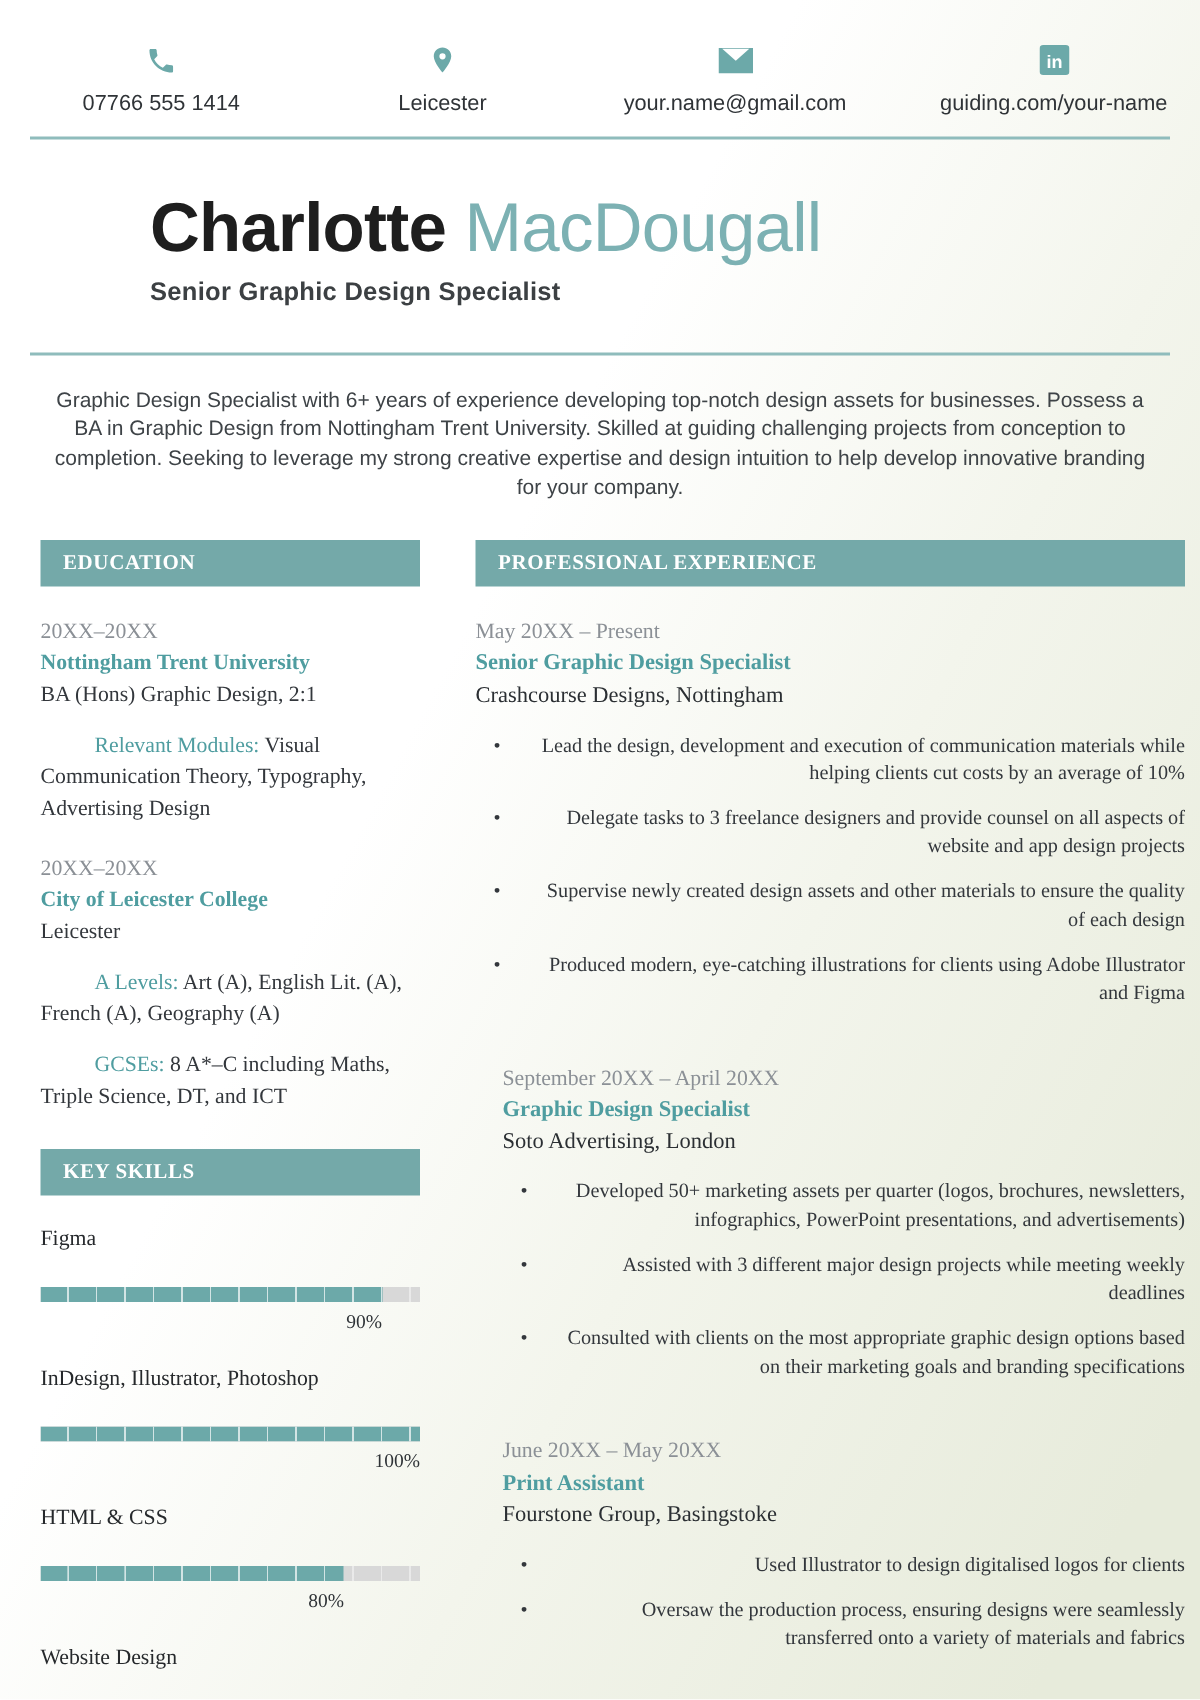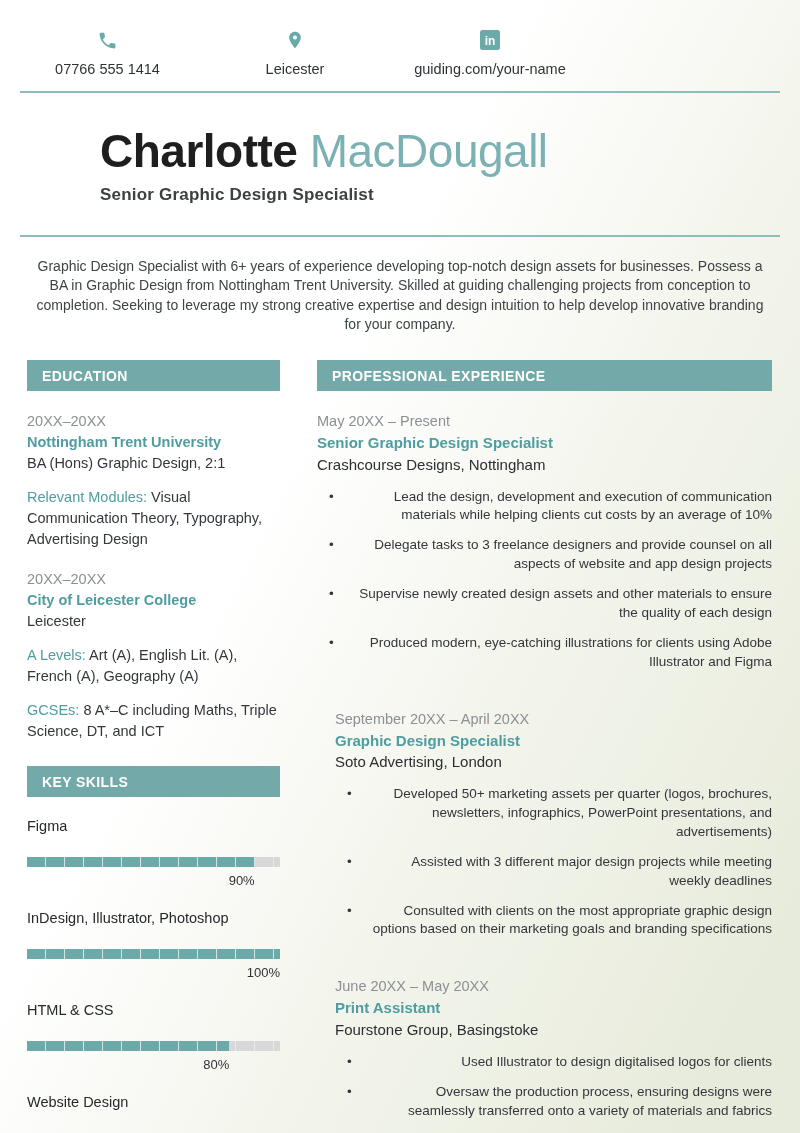--- a/index.html
+++ b/index.html
@@ -27,35 +27,35 @@
   
   .name-block { padding:34px 12px 0 100px; }
   .name { font-size:46px; letter-spacing:-0.5px; line-height:1.05; }
   .name .first { font-weight:800; color:#1e1e1e; }
   .name .last { font-weight:400; color:#7cb1b3; }
   .job-title { margin-top:10px; font-size:17px; font-weight:700; color:#3c4043; letter-spacing:0.2px; }
   .divider.under-name { margin-top:30px; }
   
   .summary { margin:20px auto 0; width:730px; text-align:center; font-size:14px; line-height:1.37; color:#3e4347; }
   
-  .columns { display:flex; margin-top:26px; padding:0 28px 0 27px; }
+  .columns { display:flex; margin-top:26px; padding:0 10px 0 27px;font-family:Liberation Serif, serif; }
   .col-left { width:253px; flex:0 0 253px; }
   .col-right { flex:1; margin-left:37px; }
   .section-header {
     background:#74a9a9; color:#ffffff;
     font-size:14px; font-weight:700; letter-spacing:0.4px;
     padding:8px 15px 7px;
   }
   
   .edu-entry { margin-top:20px; font-size:14.5px; line-height:1.45; }
   .edu-dates { color:#8b9096; }
   .edu-school { color:#4f9da0; font-weight:700; }
   .edu-detail { color:#33373c; }
   .edu-extra { margin-top:13px; color:#33373c; }
-  .teal-label { color:#4f9da0; }
+  .teal-label { color:#4f9da0;margin-left:36px; }
   
   .skills-header { margin-top:24px; }
   .skill { margin-top:21px; }
   .skill-name { font-size:14.5px; color:#26292c; }
   .skill-track {
     margin-top:23px; height:10px; background:#d8d8d8; position:relative; overflow:hidden;
   }
   .skill-fill {
     height:100%; background:#6ca9a9; position:relative;
   }
@@ -92,20 +92,29 @@
     <div class="contact-item">
       <span class="contact-icon">
         <svg width="20" height="22" viewBox="0 0 24 24">
             <path fill="#6ca9a9" d="M12 2C8.13 2 5 5.13 5 9c0 5.25 7 13 7 13s7-7.75 7-13c0-3.87-3.13-7-7-7zm0 9.5a2.5 2.5 0 1 1 0-5 2.5 2.5 0 0 1 0 5z"></path>
           </svg>
       </span>
       <span class="contact-label">Leicester</span>
     </div>
     <div class="contact-item">
       <span class="contact-icon">
+        <svg width="23" height="17" viewBox="0 0 23 17">
+            <rect width="23" height="17" fill="#6ca9a9"></rect>
+            <path fill="#ffffff" d="M2.5 0 L11.5 8 L20.5 0 Z" transform="translate(0,0.5)"></path>
+          </svg>
+      </span>
+      <span class="contact-label">your.name@gmail.com</span>
+    </div>
+    <div class="contact-item">
+      <span class="contact-icon">
         <svg width="20" height="20" viewBox="0 0 20 20">
             <rect width="20" height="20" rx="2.5" fill="#6ca9a9"></rect>
             <text x="10" y="15" text-anchor="middle" font-family="Liberation Sans, sans-serif" font-size="12" font-weight="bold" fill="#ffffff">in</text>
           </svg>
       </span>
       <span class="contact-label">guiding.com/your-name</span>
     </div>
   </div>
 
   <div class="divider top"></div>

